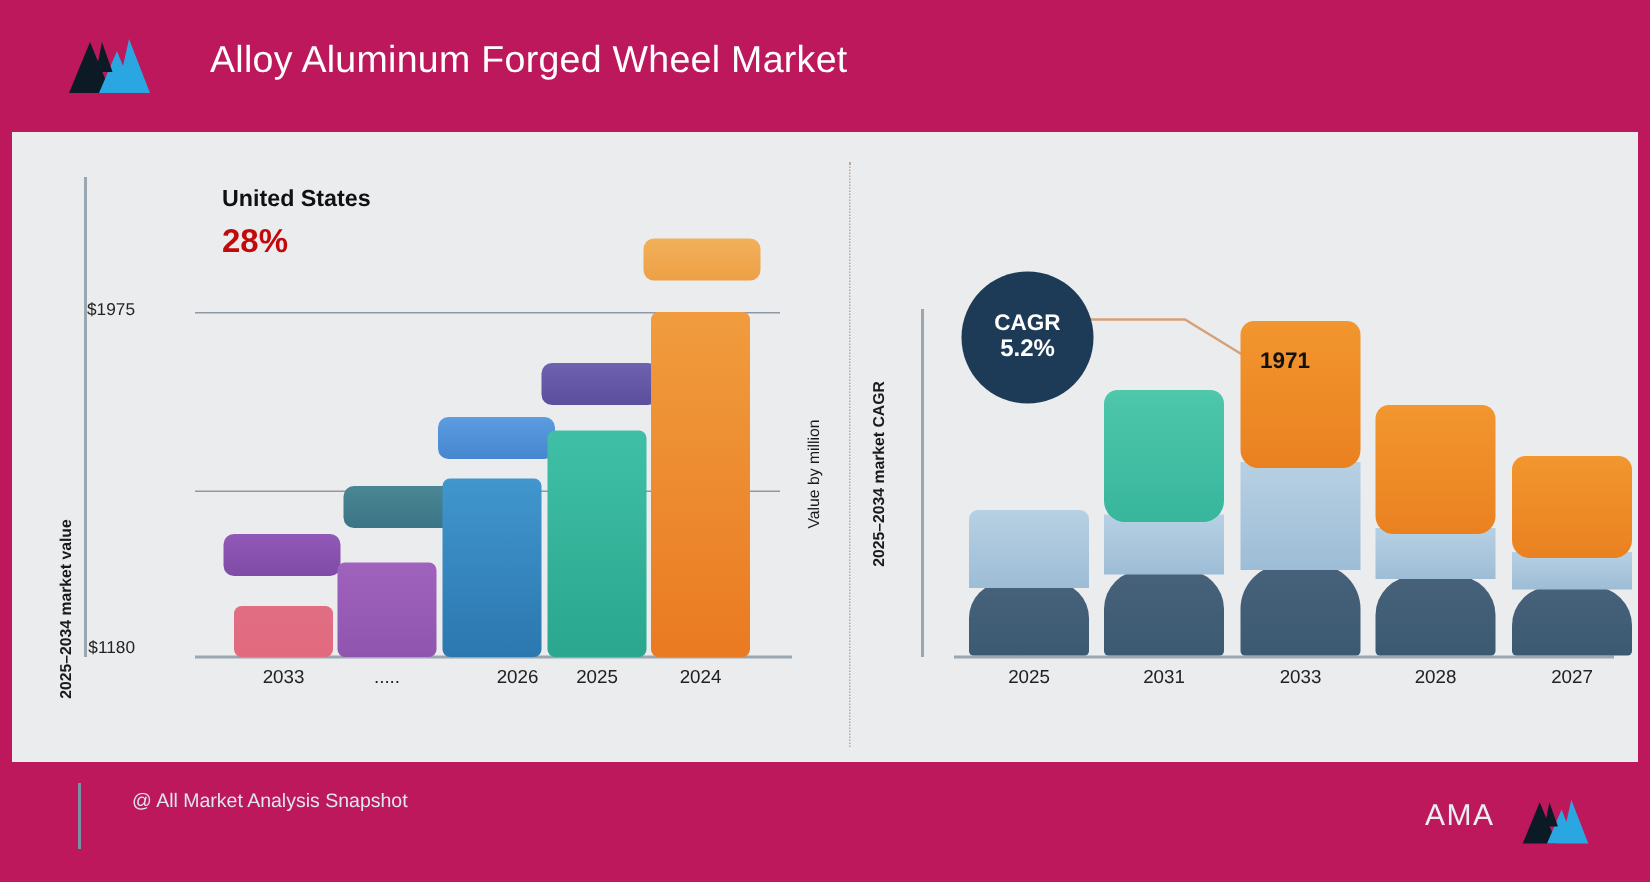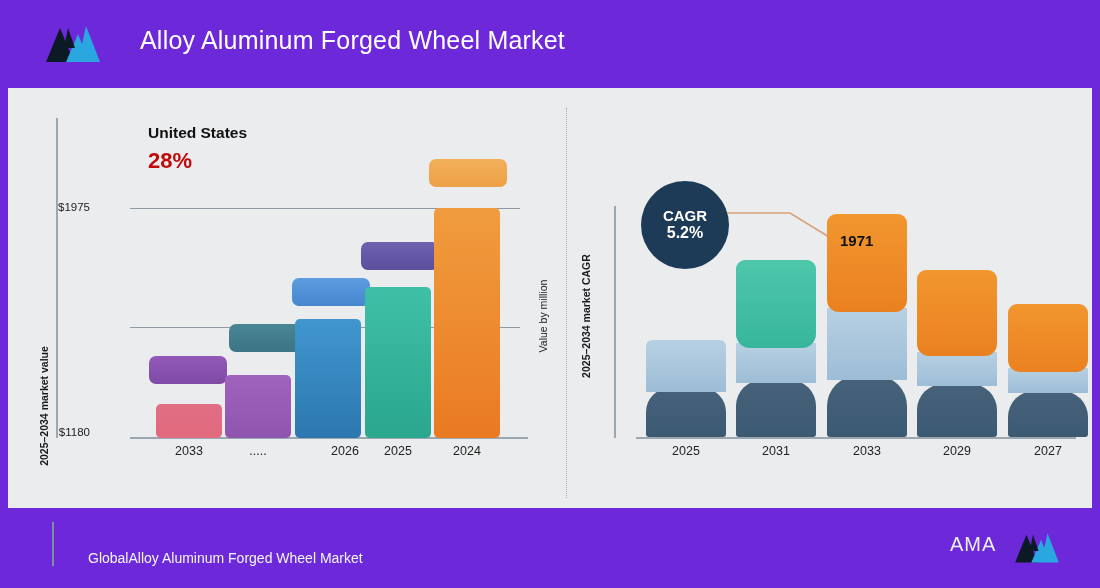--- a/index.html
+++ b/index.html
@@ -2,21 +2,21 @@
 <html><head>
 <meta charset="utf-8">
 <style>
   * { box-sizing: border-box; margin: 0; padding: 0; }
   html, body {
     width: 1100px; height: 588px;
     font-family: "Liberation Sans", sans-serif;
     background: #1d3b56;
     overflow: hidden;
   }
-  #root { position: relative; width: 1100px; height: 588px; background: #6d28d9; }
+  #root { position: relative; width: 1100px; height: 588px; background: #be185d; }
 
   
   .header { position: absolute; left: 0; top: 0; width: 1100px; height: 88px; }
   .logo-mark { position: absolute; display: block; }
   .logo-top { left: 44px; top: 22px; width: 58px; height: 42px; }
   .header-title {
     position: absolute; left: 140px; top: 26px;
     font-size: 25px; color: #ffffff; font-weight: 400; letter-spacing: .2px;
     white-space: nowrap;
   }
@@ -229,34 +229,34 @@
                   border-radius:26px 26px 3px 3px;"></div>
       <div class="stack-seg" style="left:440px; top:280px; width:80px; height:25px;
                   background:linear-gradient(180deg,#b7d0e3,#9dbdd6);"></div>
       <div class="stack-seg" style="left:440px; top:216px; width:80px; height:68px;
                   background:linear-gradient(180deg,#f2962f,#ea8120);
                   border-radius:9px 9px 12px 12px;"></div>
 
       <div class="xlabel" style="left:78px; top:356px; width:80px;">2025</div>
       <div class="xlabel" style="left:168px; top:356px; width:80px;">2031</div>
       <div class="xlabel" style="left:259px; top:356px; width:80px;">2033</div>
-      <div class="xlabel" style="left:349px; top:356px; width:80px;">2029</div>
+      <div class="xlabel" style="left:349px; top:356px; width:80px;">2028</div>
       <div class="xlabel" style="left:440px; top:356px; width:80px;">2027</div>
 
       <div class="badge" style="left:73px; top:93px; width:88px; height:88px;">
         <span class="badge-l1">CAGR</span>
         <span class="badge-l2">5.2%</span>
       </div>
 
       <div class="callout" style="left:272px; top:144px;">1971</div>
     </div>
   </div>
 
   <div class="footer"></div>
   <div class="footer-rule"></div>
-  <div class="footer-l2">GlobalAlloy Aluminum Forged Wheel Market</div>
+  <div class="footer-l1">@ All Market Analysis Snapshot</div>
   <div class="footer-ama">AMA</div>
   <svg class="logo-mark logo-bottom" viewBox="0 0 58 42">
     <path d="M2 40 L16 6 L30 40 Z" fill="#0c1a26"></path>
     <path d="M22 40 L34 12 L38 22 L42 4 L56 40 Z" fill="#2aa7e0"></path>
     <path d="M24 6 L31 26 L20 26 Z" fill="#0c1a26"></path>
   </svg>
 </div>
 
 </body></html>

